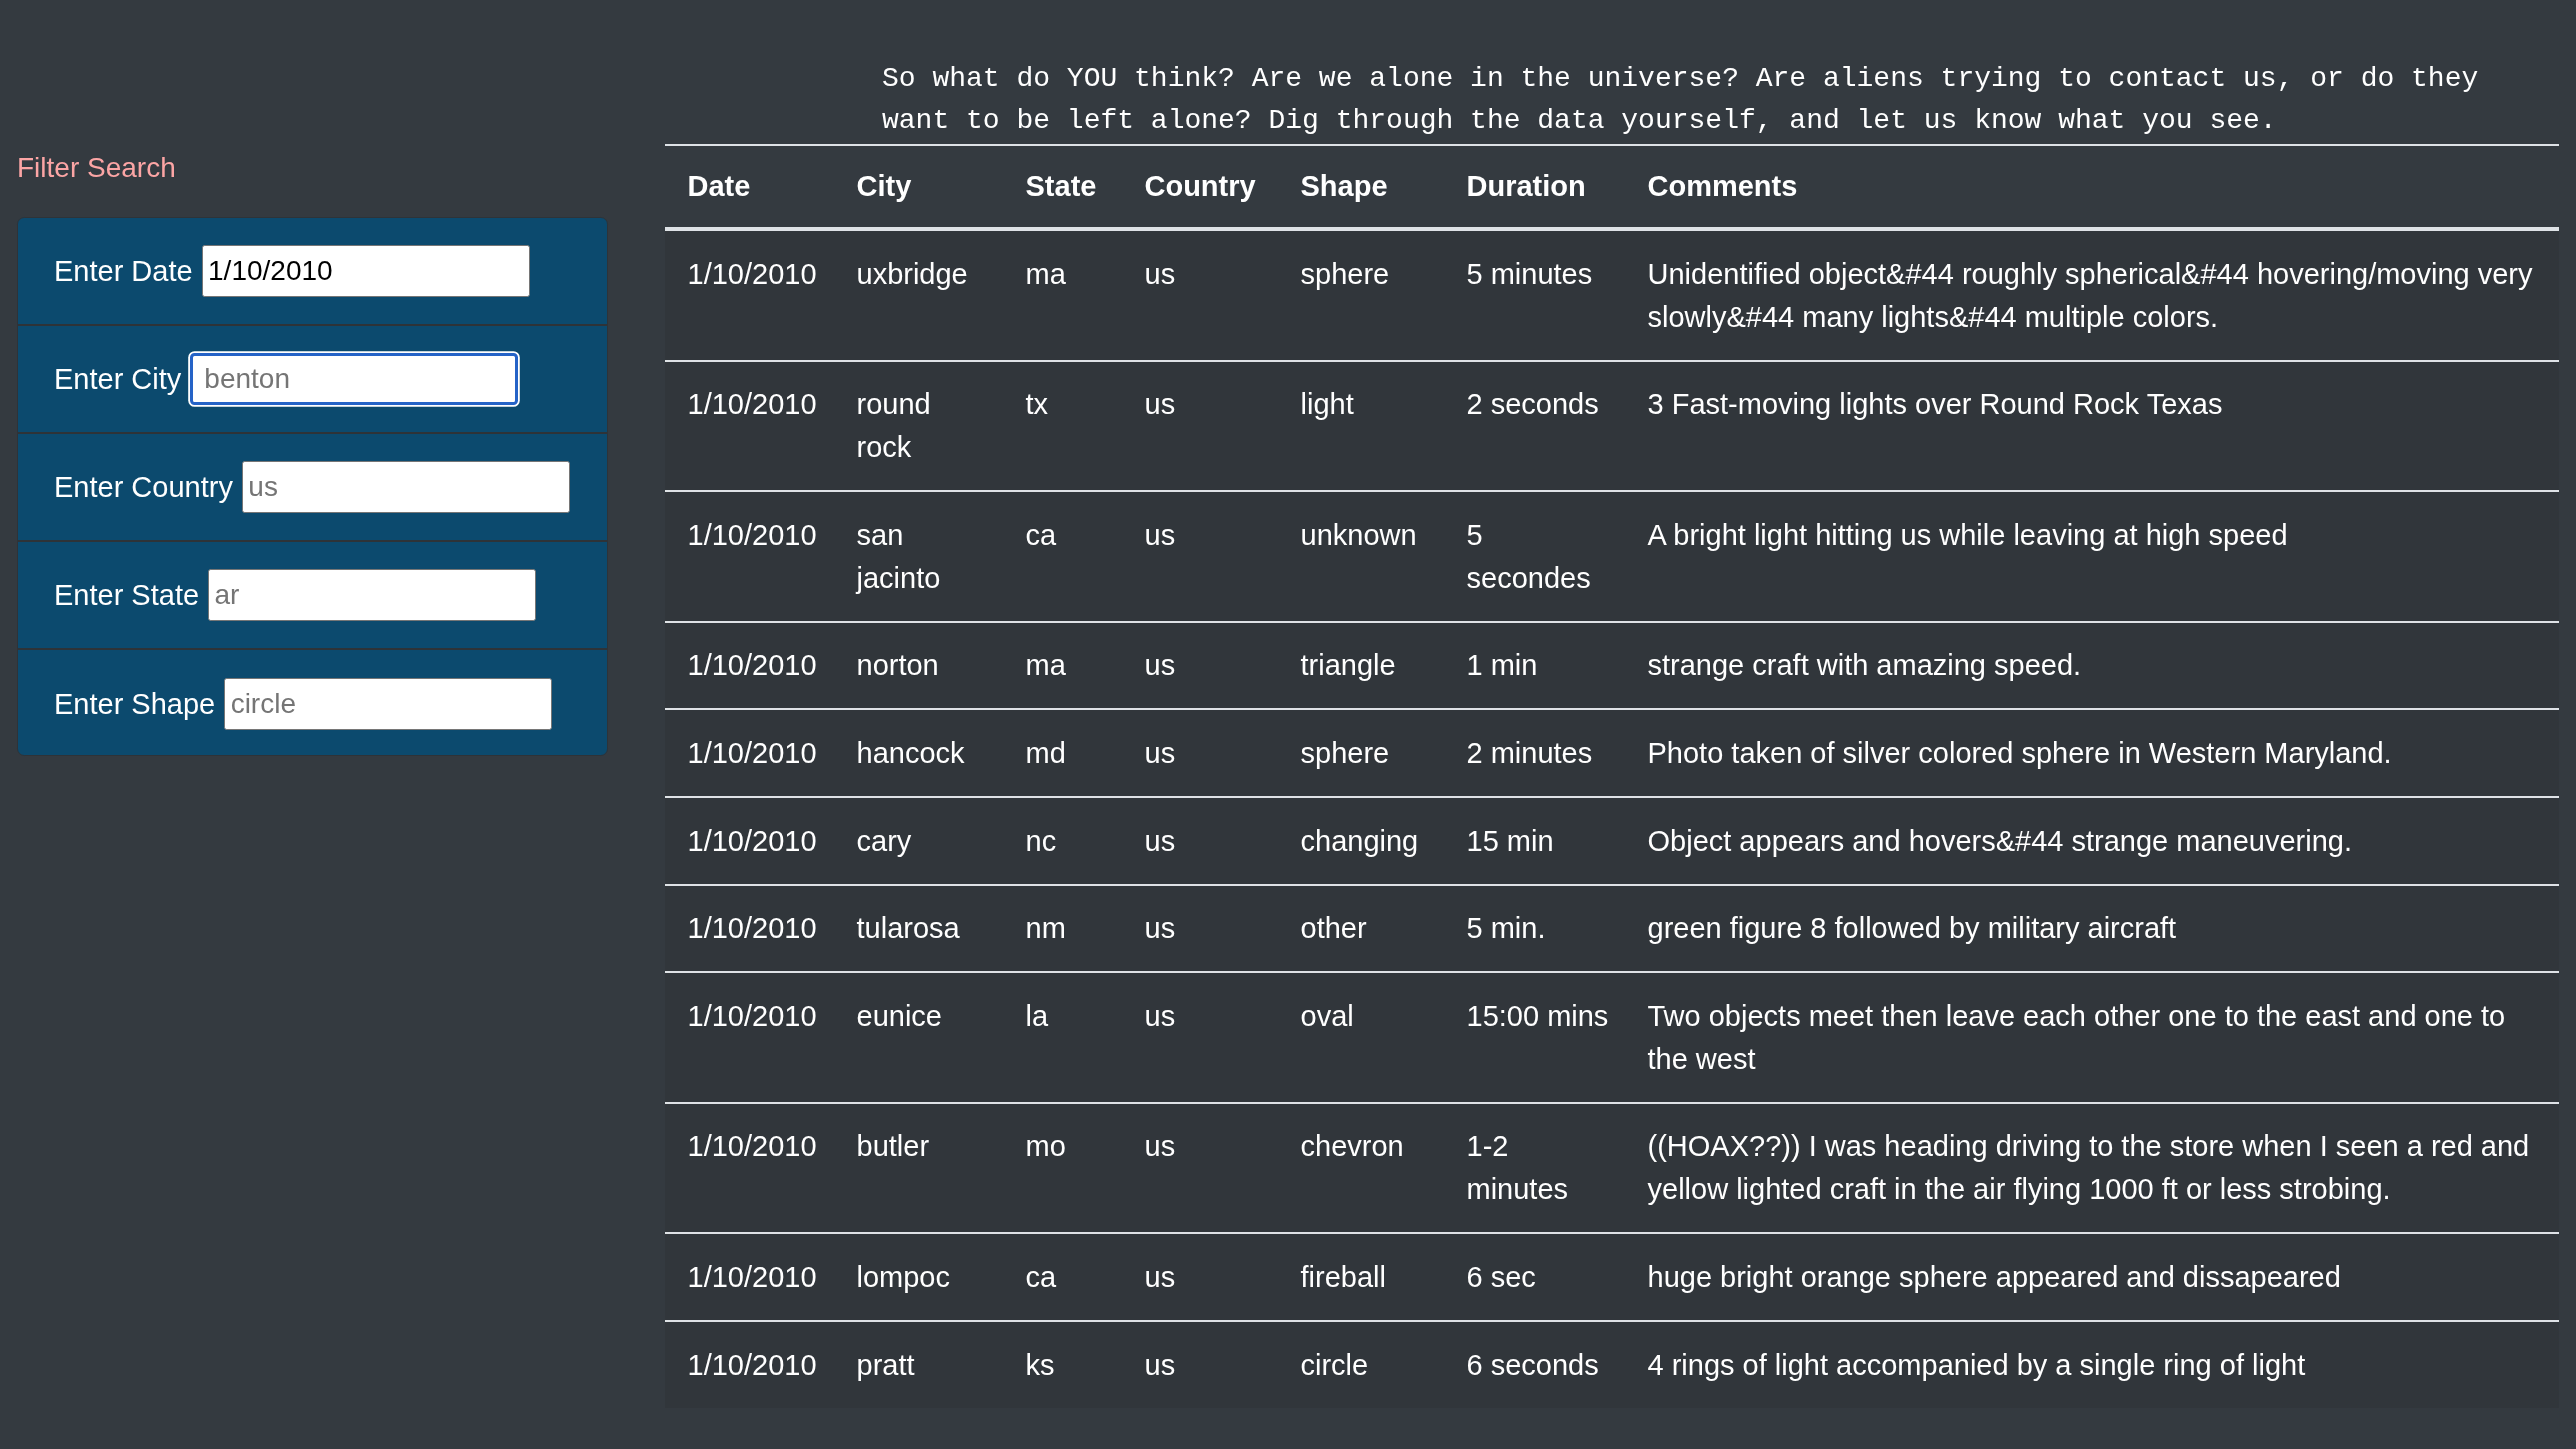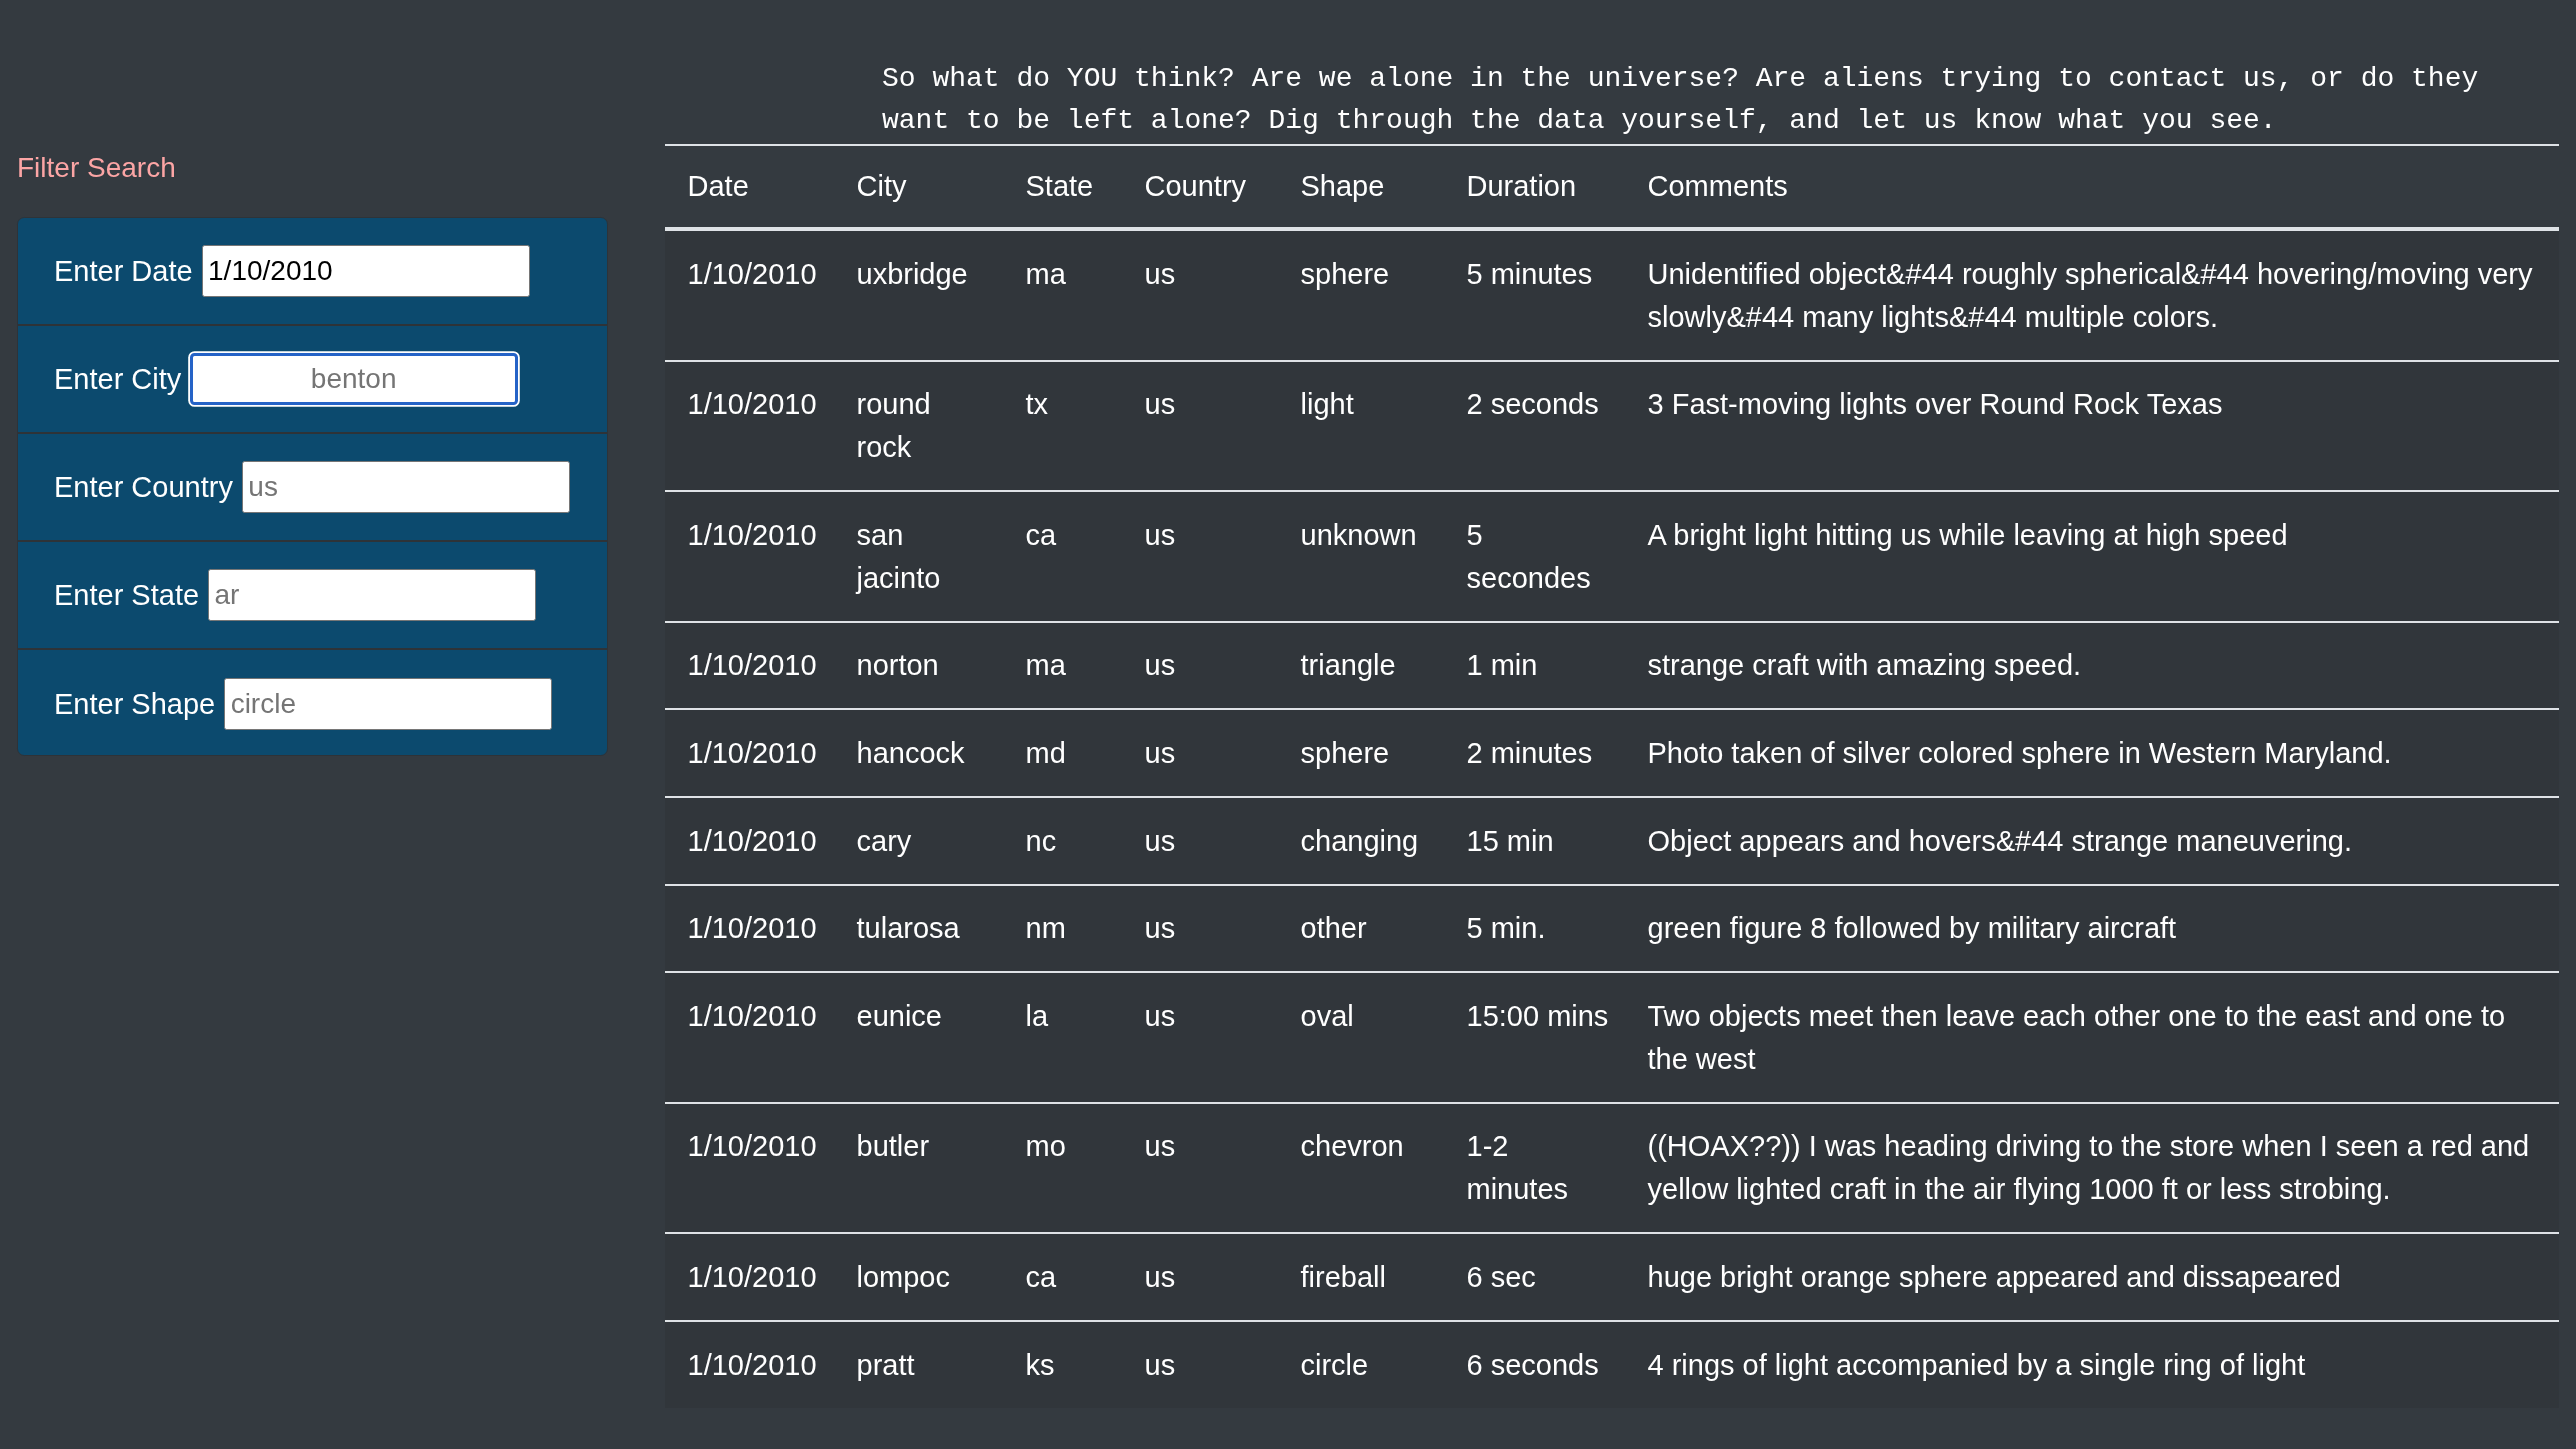--- a/index.html
+++ b/index.html
@@ -61,22 +61,21 @@
     font-size: 28px;
     color: #000000;
     padding: 0 5.4px;
     outline: none;
   }
   .filter-input::placeholder { color: #757575; }
   .filter-input.focused {
     border: 3.6px solid #2563c7;
     box-shadow: 0 0 0 1.8px #ffffff;
     border-radius: 4.5px;
-    padding-left: 4px;
-    text-align: center;
+    padding-left: 11px;
   }
 
   
   .intro {
     position: absolute;
     left: 882px;
     top: 30px;
     width: 1640px;
     font-size: 28px;
     line-height: 42px;
@@ -95,21 +94,21 @@
     width: 1893px;
     border-collapse: collapse;
     table-layout: fixed;
   }
   thead tr {
     border-top: 2.7px solid #dee2e6;
     border-bottom: 4.5px solid #dee2e6;
   }
   th {
     text-align: left;
-    font-weight: normal;
+    font-weight: bold;
     font-size: 29px;
     height: 81px;
     padding: 0 0 0 22.5px;
     color: #ffffff;
     vertical-align: middle;
   }
   tbody tr {
     background: #31363b;
     border-bottom: 2.7px solid #dee2e6;
   }

